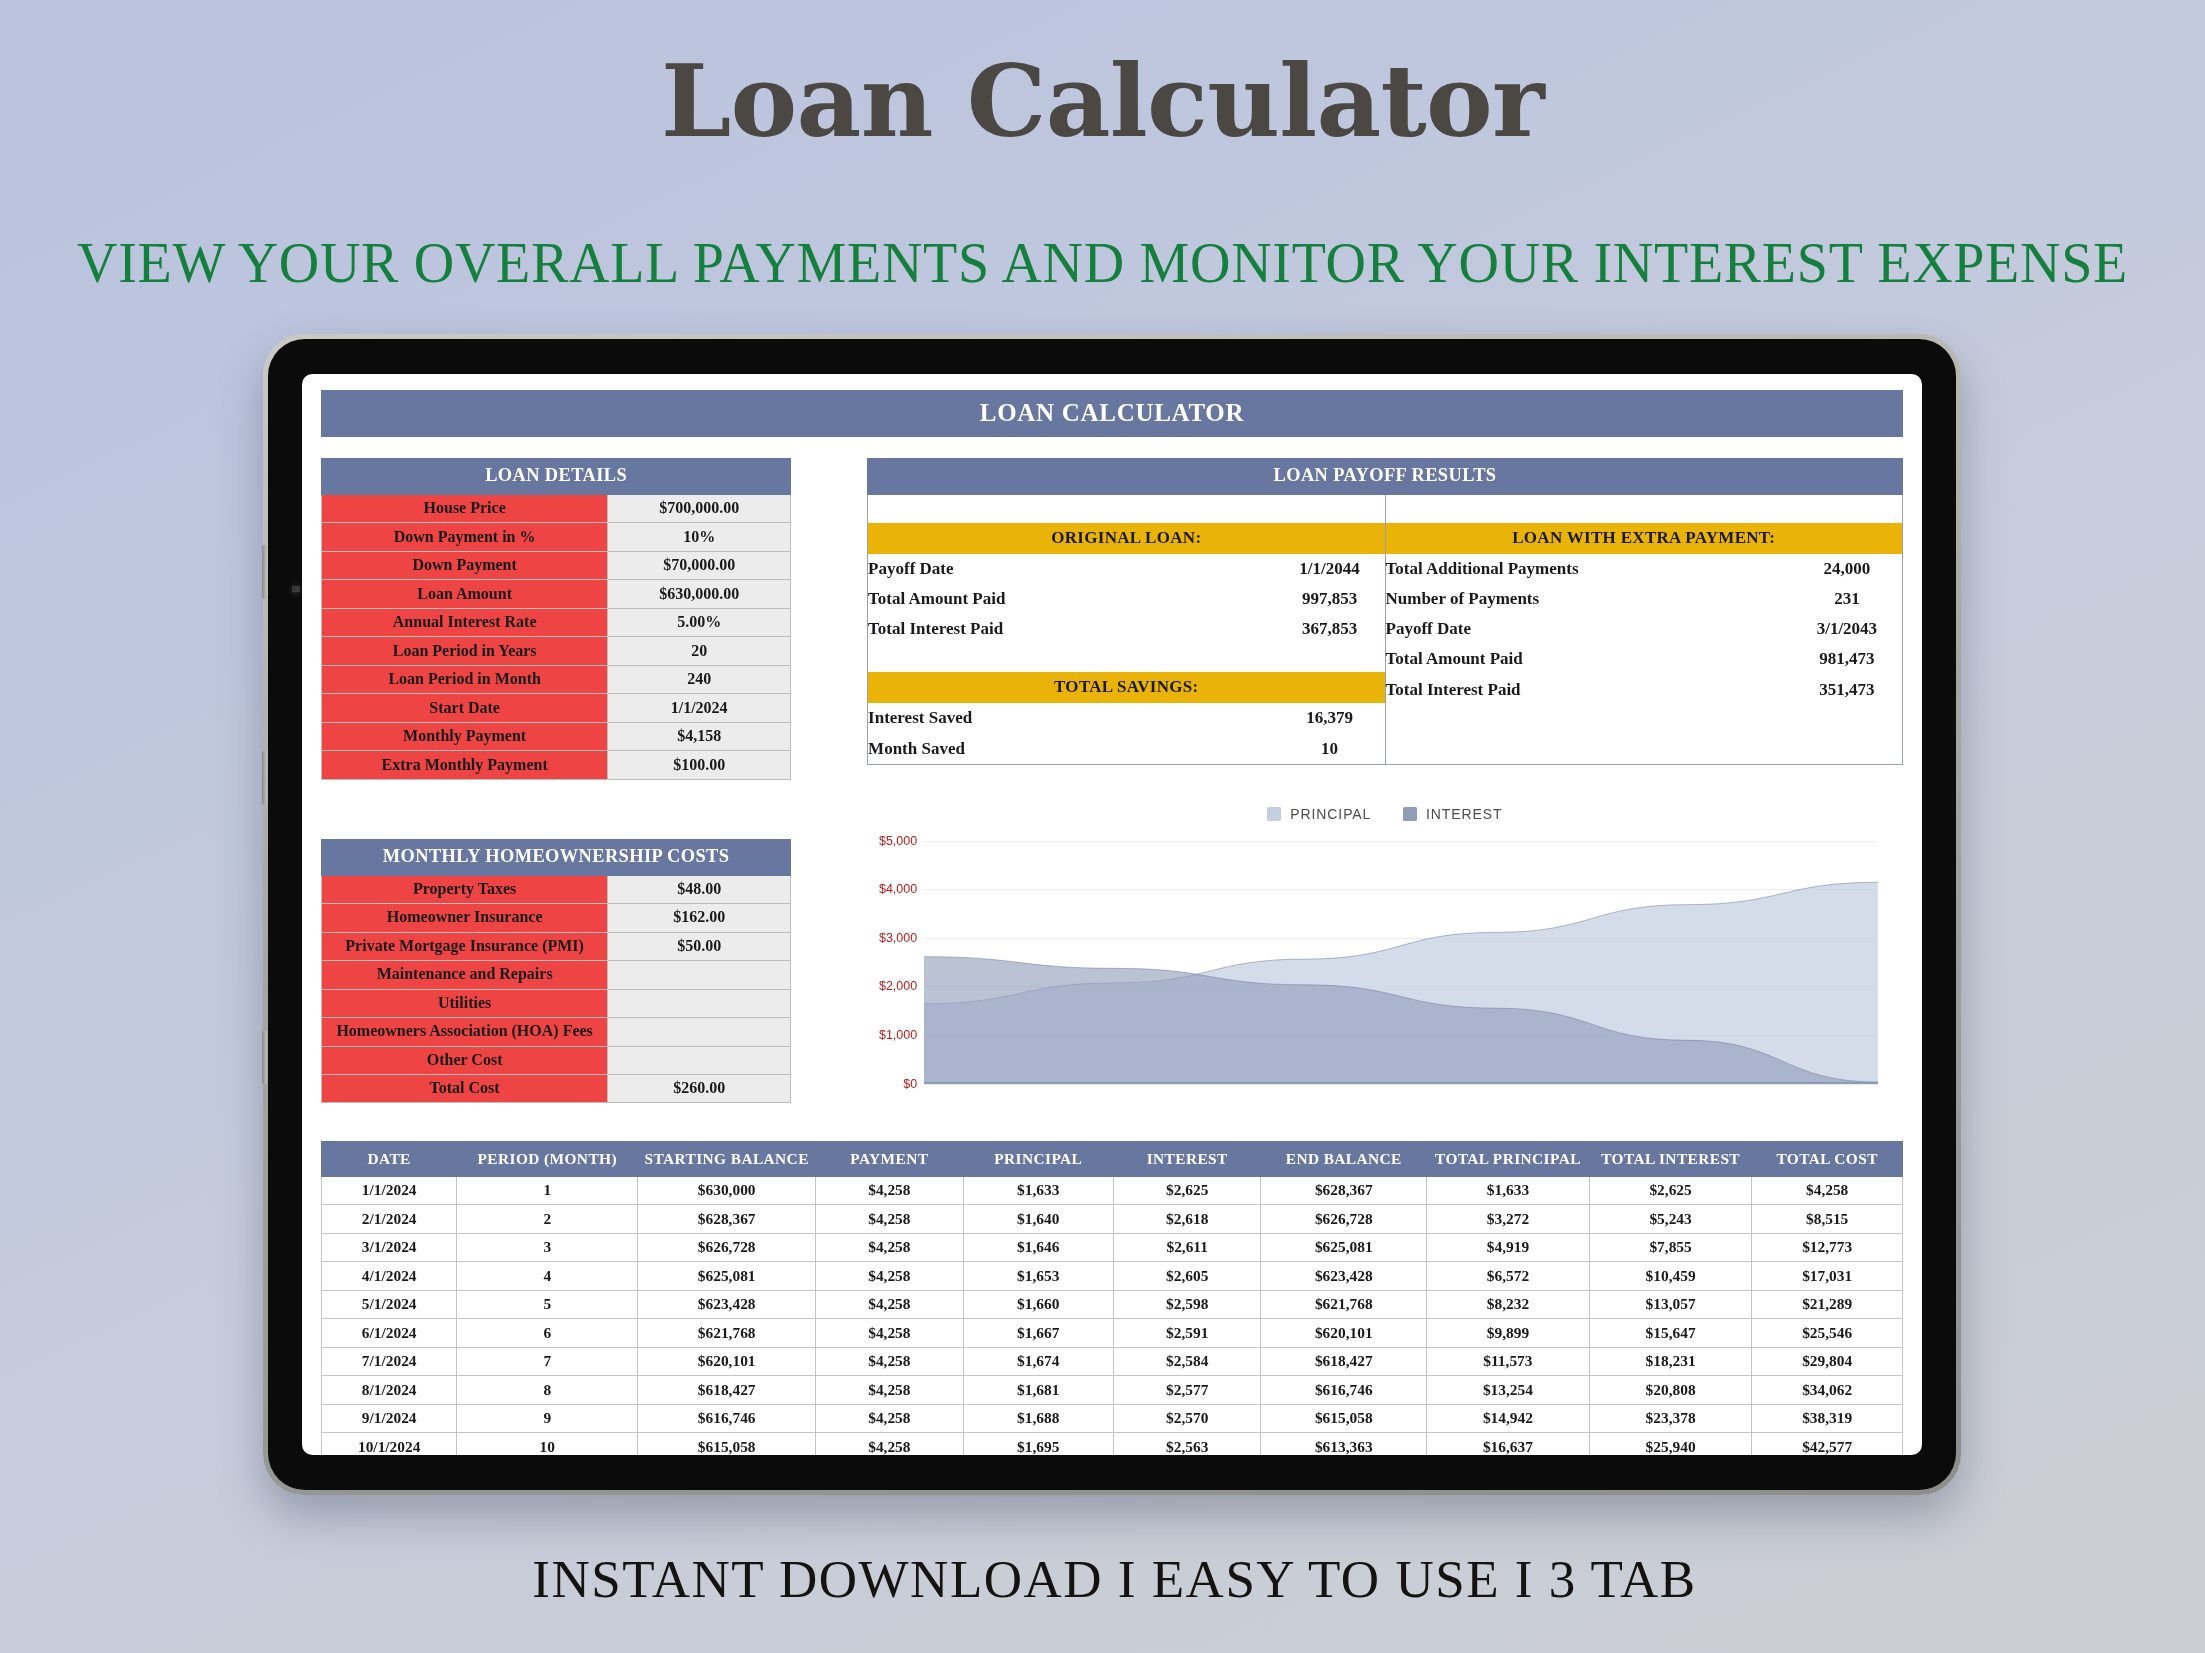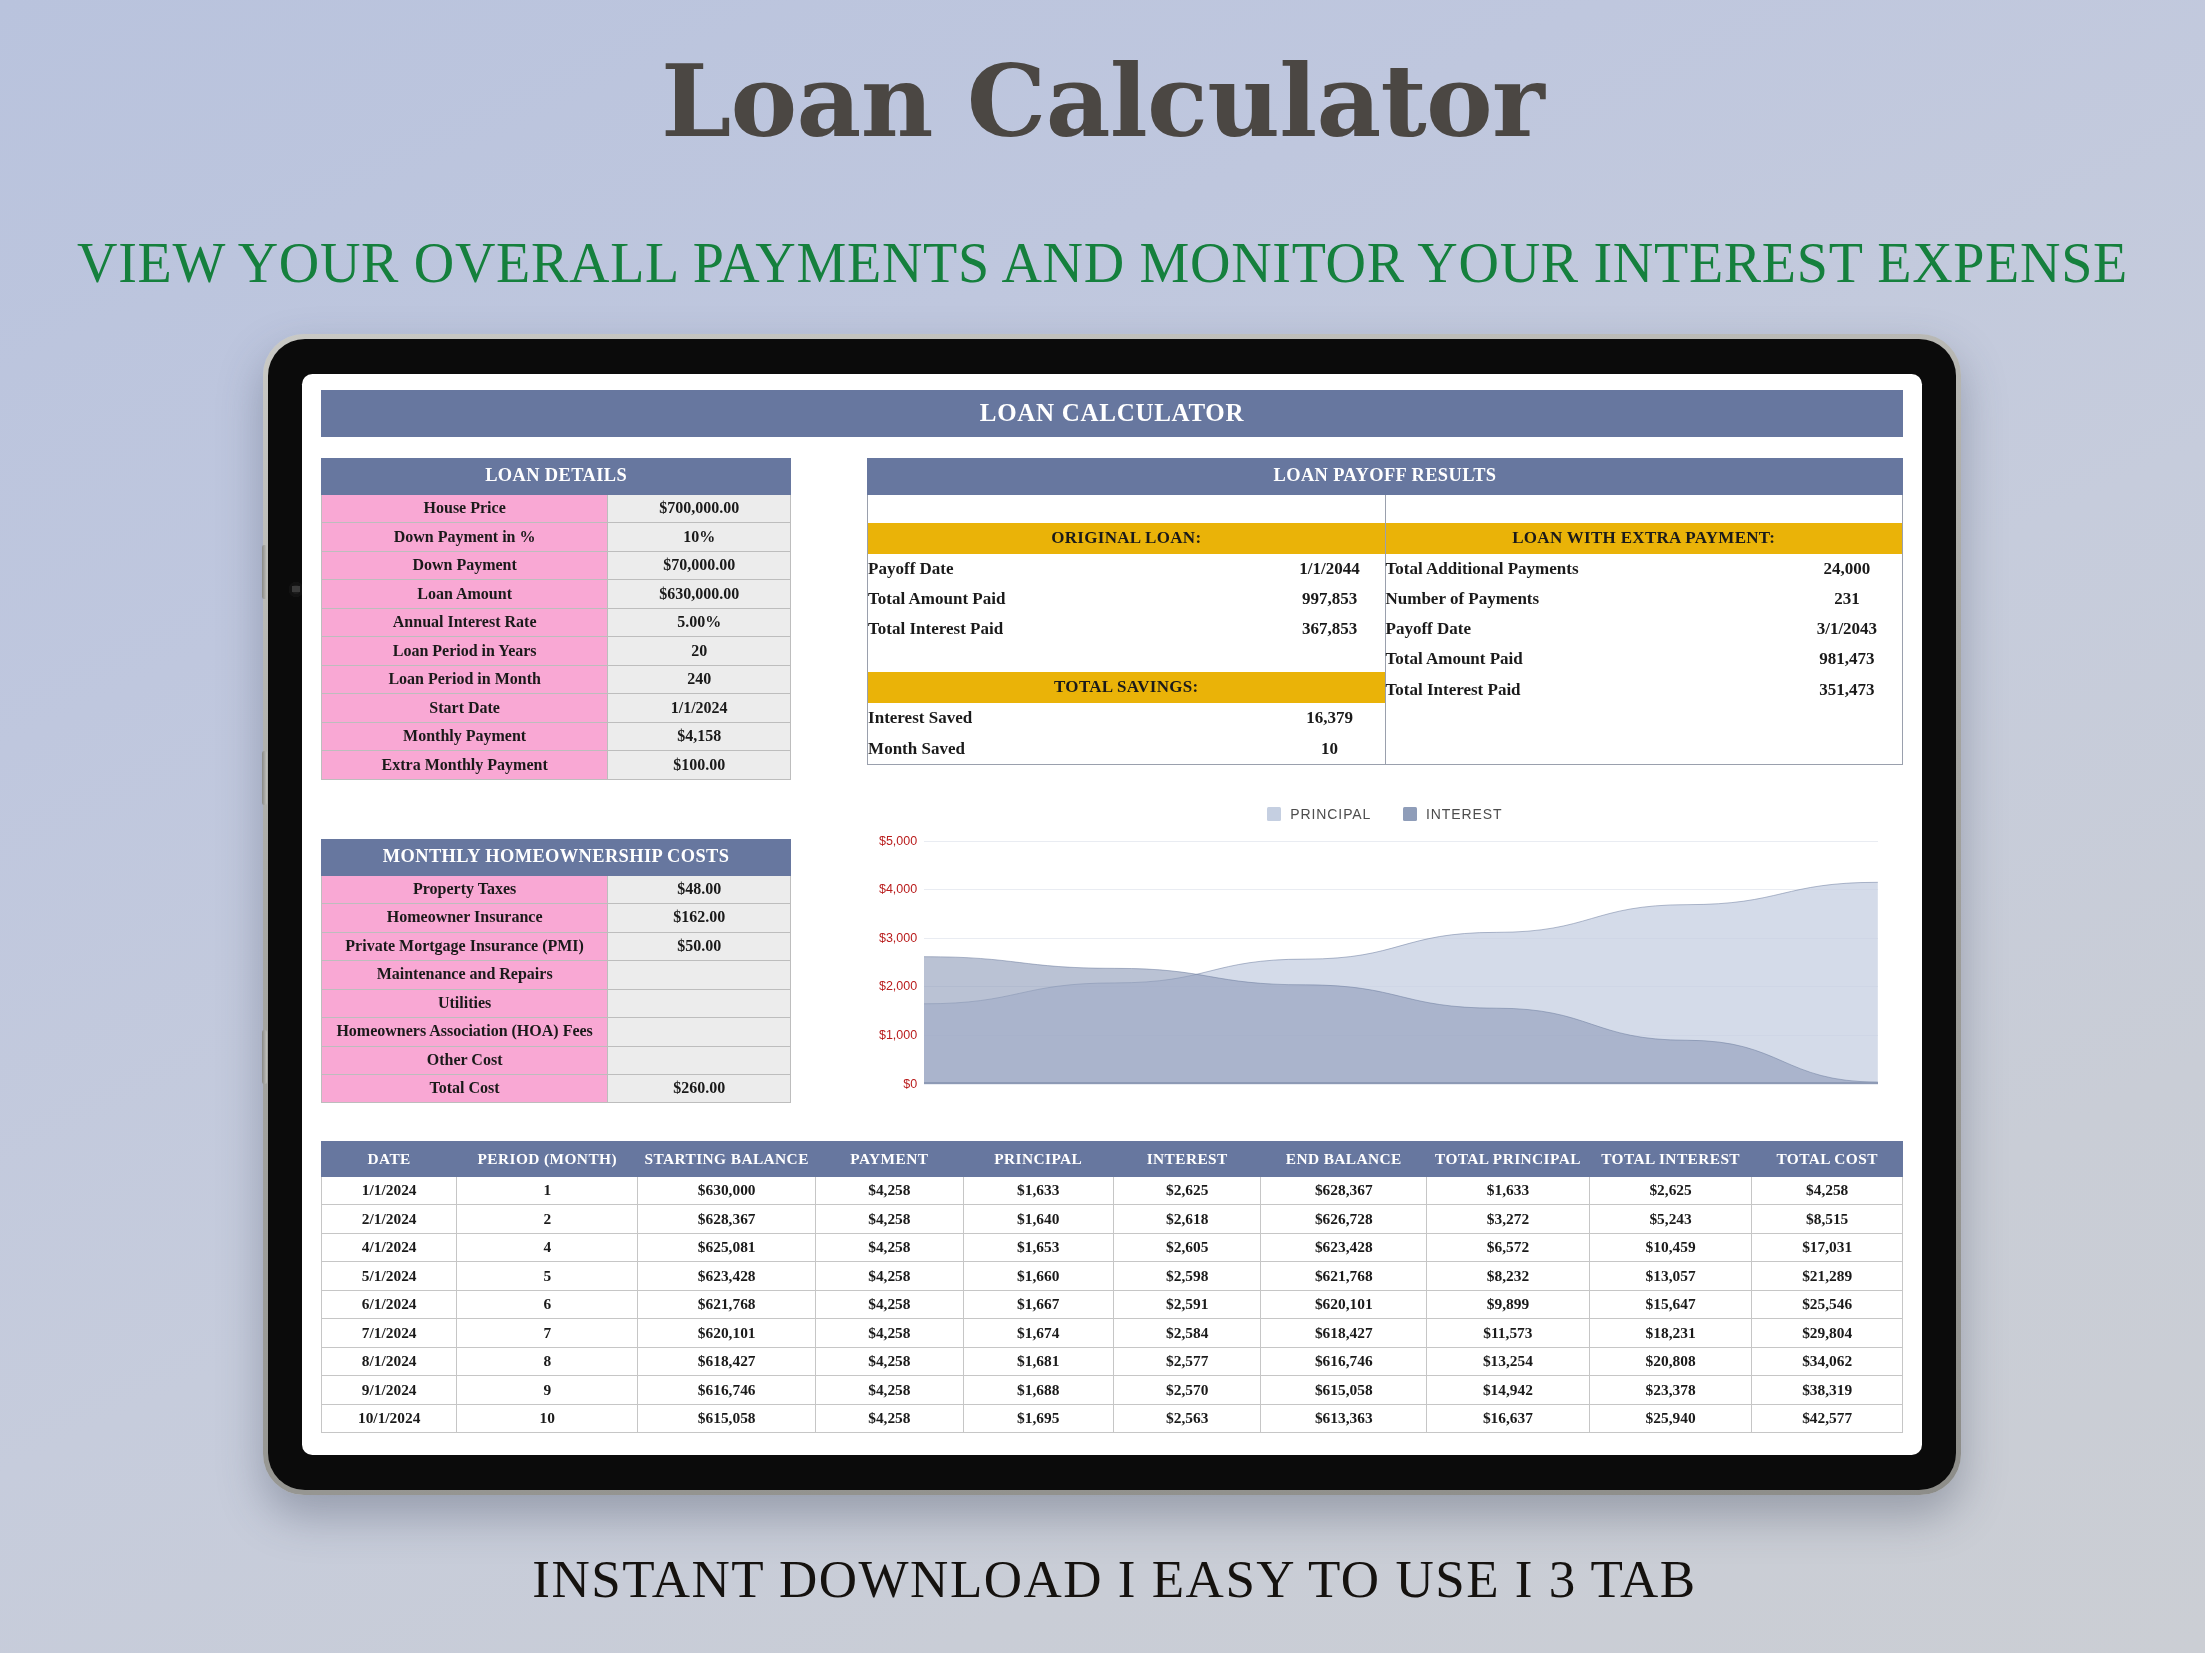--- a/index.html
+++ b/index.html
@@ -70,21 +70,21 @@
     font-family:"Liberation Serif", serif;}
   table.blk th.hdr{
     background:#67779f;color:#fff;font-weight:700;font-size:18.4px;
     letter-spacing:0.4px;text-align:center;padding:6.6px 0 7.4px 0;
     border:0.7px solid #67779f;
   }
   table.blk td{
     border:0.7px solid #bdbdbd;font-size:16px;text-align:center;
     padding:4.4px 0 5.1px 0;color:#1a1a1a;font-weight:600;
   }
-  table.blk td.lbl{background:#f9a8d4;width:61%;}
+  table.blk td.lbl{background:#ef4444;width:61%;}
   table.blk td.val{background:#ececec;width:39%;}
 
   .spacer-costs{height:59px;}
 
   
   .payoff{border-collapse:collapse;width:100%;font-family:"Liberation Serif", serif;}
   .payoff th.hdr{
     background:#67779f;color:#fff;font-weight:700;font-size:18.4px;
     letter-spacing:0.4px;text-align:center;padding:6.6px 0 7.4px 0;border:0.7px solid #67779f;
   }
@@ -371,20 +371,32 @@
                 <td>$628,367</td>
                 <td>$4,258</td>
                 <td>$1,640</td>
                 <td>$2,618</td>
                 <td>$626,728</td>
                 <td>$3,272</td>
                 <td>$5,243</td>
                 <td>$8,515</td>
               </tr>
               <tr>
+                <td>3/1/2024</td>
+                <td>3</td>
+                <td>$626,728</td>
+                <td>$4,258</td>
+                <td>$1,646</td>
+                <td>$2,611</td>
+                <td>$625,081</td>
+                <td>$4,919</td>
+                <td>$7,855</td>
+                <td>$12,773</td>
+              </tr>
+              <tr>
                 <td>4/1/2024</td>
                 <td>4</td>
                 <td>$625,081</td>
                 <td>$4,258</td>
                 <td>$1,653</td>
                 <td>$2,605</td>
                 <td>$623,428</td>
                 <td>$6,572</td>
                 <td>$10,459</td>
                 <td>$17,031</td>

